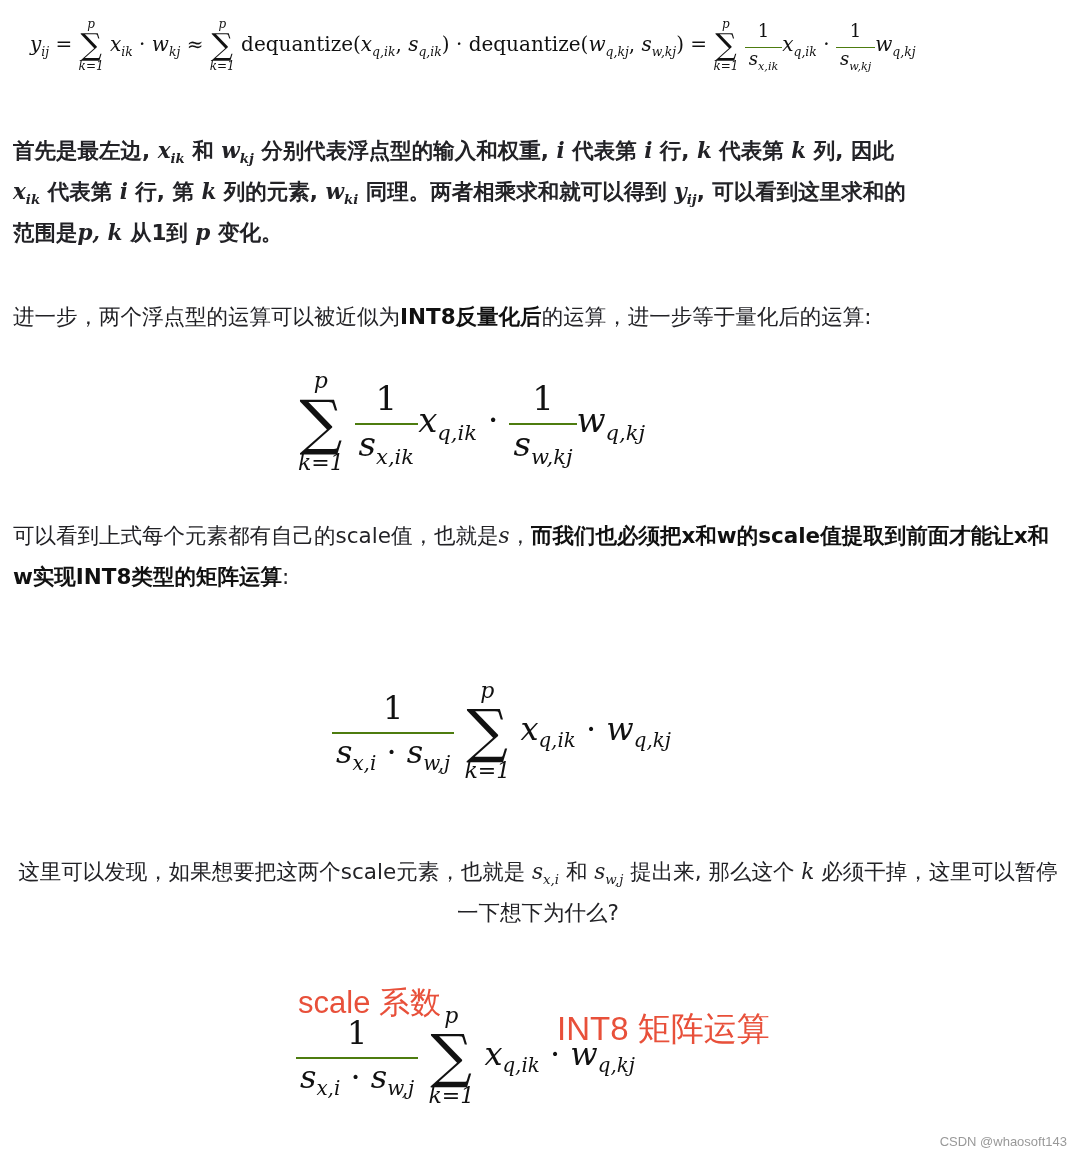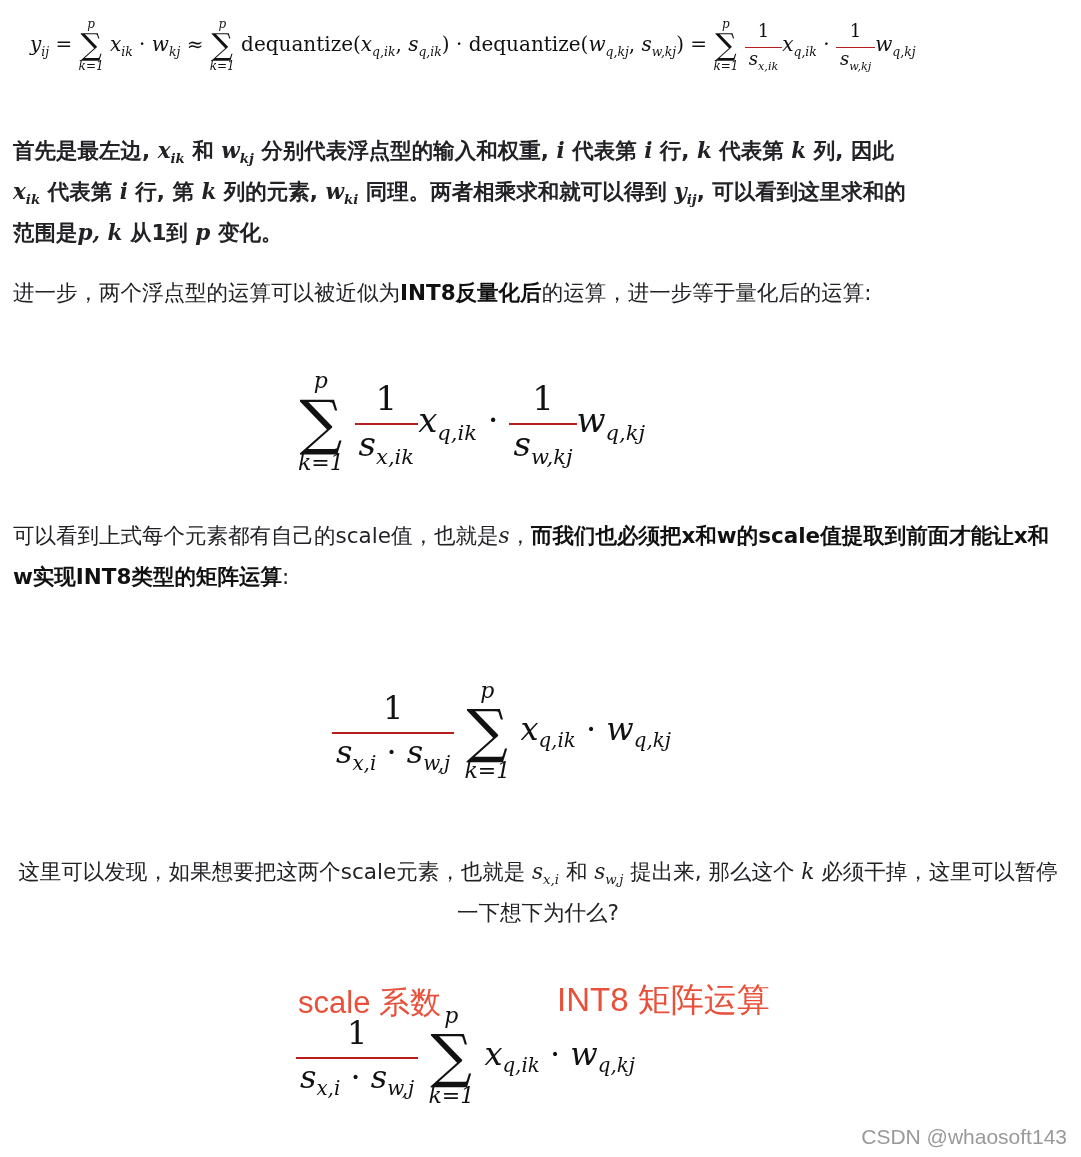--- a/index.html
+++ b/index.html
@@ -8,24 +8,24 @@
   .math { font-family: "DejaVu Serif", "Liberation Serif", serif; font-style: italic; margin-top: 6px; }
   .rm { font-family: "DejaVu Serif", "Liberation Serif", serif; font-style: normal; }
   .para { position: absolute; left: 13px; width: 1050px; font-size: 21.5px; line-height: 41px; color: #222226; }
   .para b { font-weight: bold; color: #111; }
   sub, sup { font-size: 62%; line-height: 0; }
   .sumblock { display: inline-flex; flex-direction: column; align-items: center; vertical-align: middle; line-height: 1; }
   .sumblock .lim { font-size: 60%; font-family: "DejaVu Serif", serif; font-style: italic; }
   .sumblock .sig { font-family: "DejaVu Serif", serif; font-style: normal; }
   .frac { display: inline-flex; flex-direction: column; align-items: center; vertical-align: middle; line-height: 1.05; }
   .frac .num { padding: 0 4px; }
-  .frac .den { border-top: 2px solid #b91c1c; padding: 2px 4px 0; }
+  .frac .den { border-top: 2px solid #4d7c0f; padding: 2px 4px 0; }
   .eq { position: absolute; color: #111; white-space: nowrap; }
   .note { position: absolute; color: #e8503a; font-family: "Liberation Sans", "DejaVu Sans", sans-serif; white-space: nowrap; }
-  .watermark { position: absolute; right: 14px; bottom: 8px; font-size: 21px; color: #999; font-family: "Liberation Sans", sans-serif; }
+  .watermark { position: absolute; right: 14px; bottom: 8px; font-size: 13px; color: #999; font-family: "Liberation Sans", sans-serif; }
 </style>
 </head>
 <body>
 
 <div class="eq" style="left:30px; top:18px; font-size:20px;">
   <span class="math">y<sub>ij</sub></span>
   <span class="rm"> = </span>
   <span class="sumblock">
       <span class="lim">p</span>
       <span class="sig" style="font-size:30px;">∑</span>
@@ -54,21 +54,21 @@
       <span class="den math" style="border-top-width:1px;">s<sub>w,kj</sub></span>
     </span><span class="math">w<sub>q,kj</sub></span>
 </div>
 
 <div class="para" style="top:130px;font-weight:bold;">
   <span>首先是最左边, </span><span class="math">x<sub>ik</sub></span><span> 和 </span><span class="math">w<sub>kj</sub></span><span> 分别代表浮点型的输入和权重, </span><span class="math">i</span><span> 代表第 </span><span class="math">i</span><span> 行, </span><span class="math">k</span><span> 代表第 </span><span class="math">k</span><span> 列, 因此</span><br>
   <span class="math">x<sub>ik</sub></span><span> 代表第 </span><span class="math">i</span><span> 行, 第 </span><span class="math">k</span><span> 列的元素, </span><span class="math">w<sub>ki</sub></span><span> 同理。两者相乘求和就可以得到 </span><span class="math">y<sub>ij</sub></span><span>, 可以看到这里求和的</span><br>
   <span>范围是</span><span class="math">p, k</span><span> 从1到 </span><span class="math">p</span><span> 变化。</span>
 </div>
 
-<div class="para" style="top:272px;">
+<div class="para" style="top:296px;">
   <span>进一步，两个浮点型的运算可以被近似为</span><b>INT8反量化后</b><span>的运算，进一步等于量化后的运算:</span>
 </div>
 
 <div class="eq" style="left:298px; top:370px; font-size:34px;">
   <span class="sumblock">
       <span class="lim" style="font-size:22px;">p</span>
       <span class="sig" style="font-size:60px;">∑</span>
       <span class="lim rm" style="font-size:22px;">k=1</span>
     </span>
   <span class="frac">
@@ -96,21 +96,21 @@
       <span class="lim rm" style="font-size:22px;">k=1</span>
     </span>
   <span class="math">x<sub>q,ik</sub></span><span class="rm"> · </span><span class="math">w<sub>q,kj</sub></span>
 </div>
 
 <div class="para" style="top:851px;text-align:center;">
   <span>这里可以发现，如果想要把这两个scale元素，也就是 </span><span class="math">s<sub>x,i</sub></span><span> 和 </span><span class="math">s<sub>w,j</sub></span><span> 提出来, 那么这个 </span><span class="math">k</span><span> 必须干掉，这里可以暂停一下想下为什么?</span>
 </div>
 
 <div class="note" style="left:298px; top:975px; font-size:31px;margin-top:7px;">scale 系数</div>
-<div class="note" style="left:557px; top:978px; font-size:33px;">INT8 矩阵运算</div>
+<div class="note" style="left:557px; top:1007px; font-size:33px;">INT8 矩阵运算</div>
 <div class="eq" style="left:296px; top:1005px; font-size:32px;">
   <span class="frac">
       <span class="num rm">1</span>
       <span class="den math">s<sub>x,i</sub> <span class="rm">·</span> s<sub>w,j</sub></span>
     </span>
   <span class="sumblock">
       <span class="lim" style="font-size:22px;">p</span>
       <span class="sig" style="font-size:58px;">∑</span>
       <span class="lim rm" style="font-size:22px;">k=1</span>
     </span>

